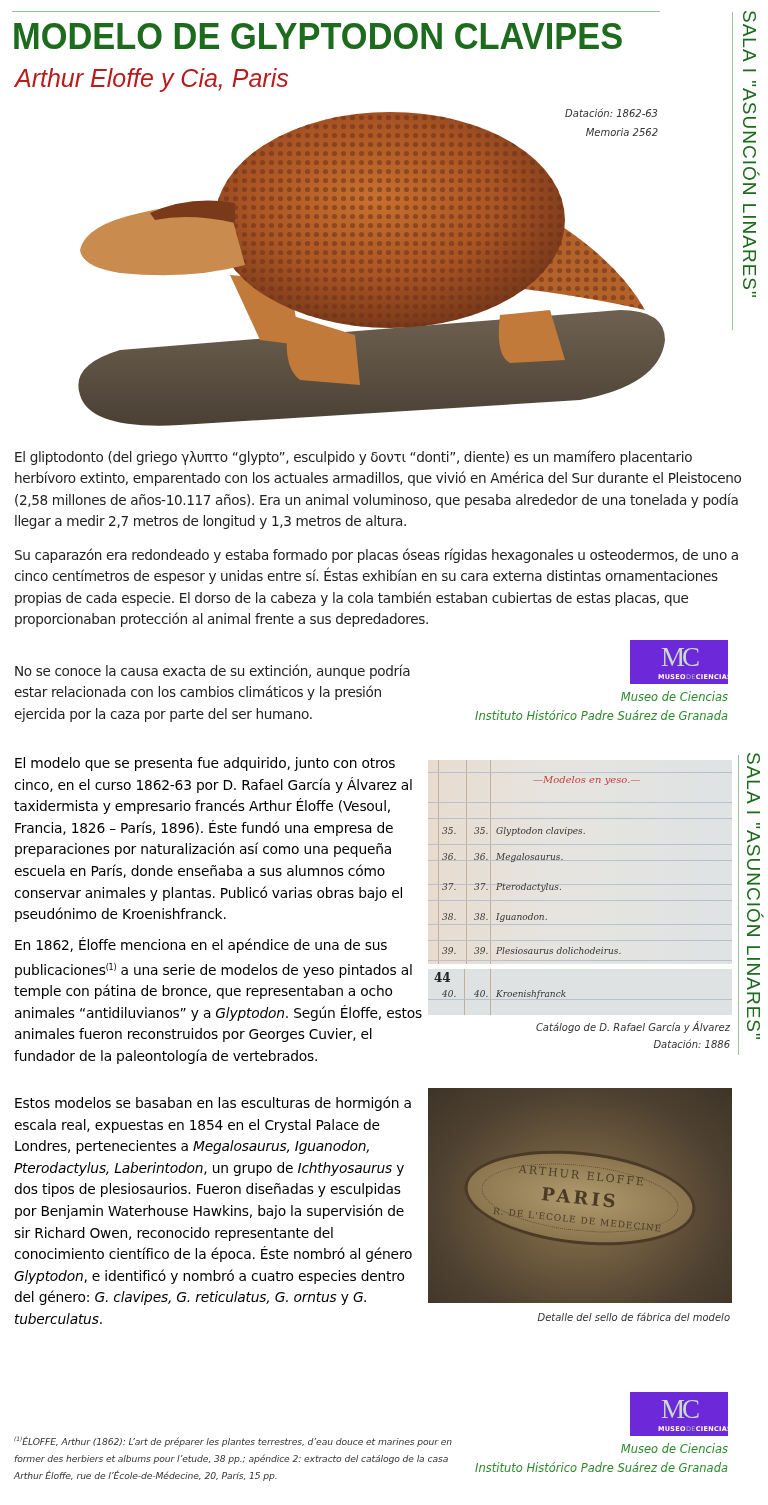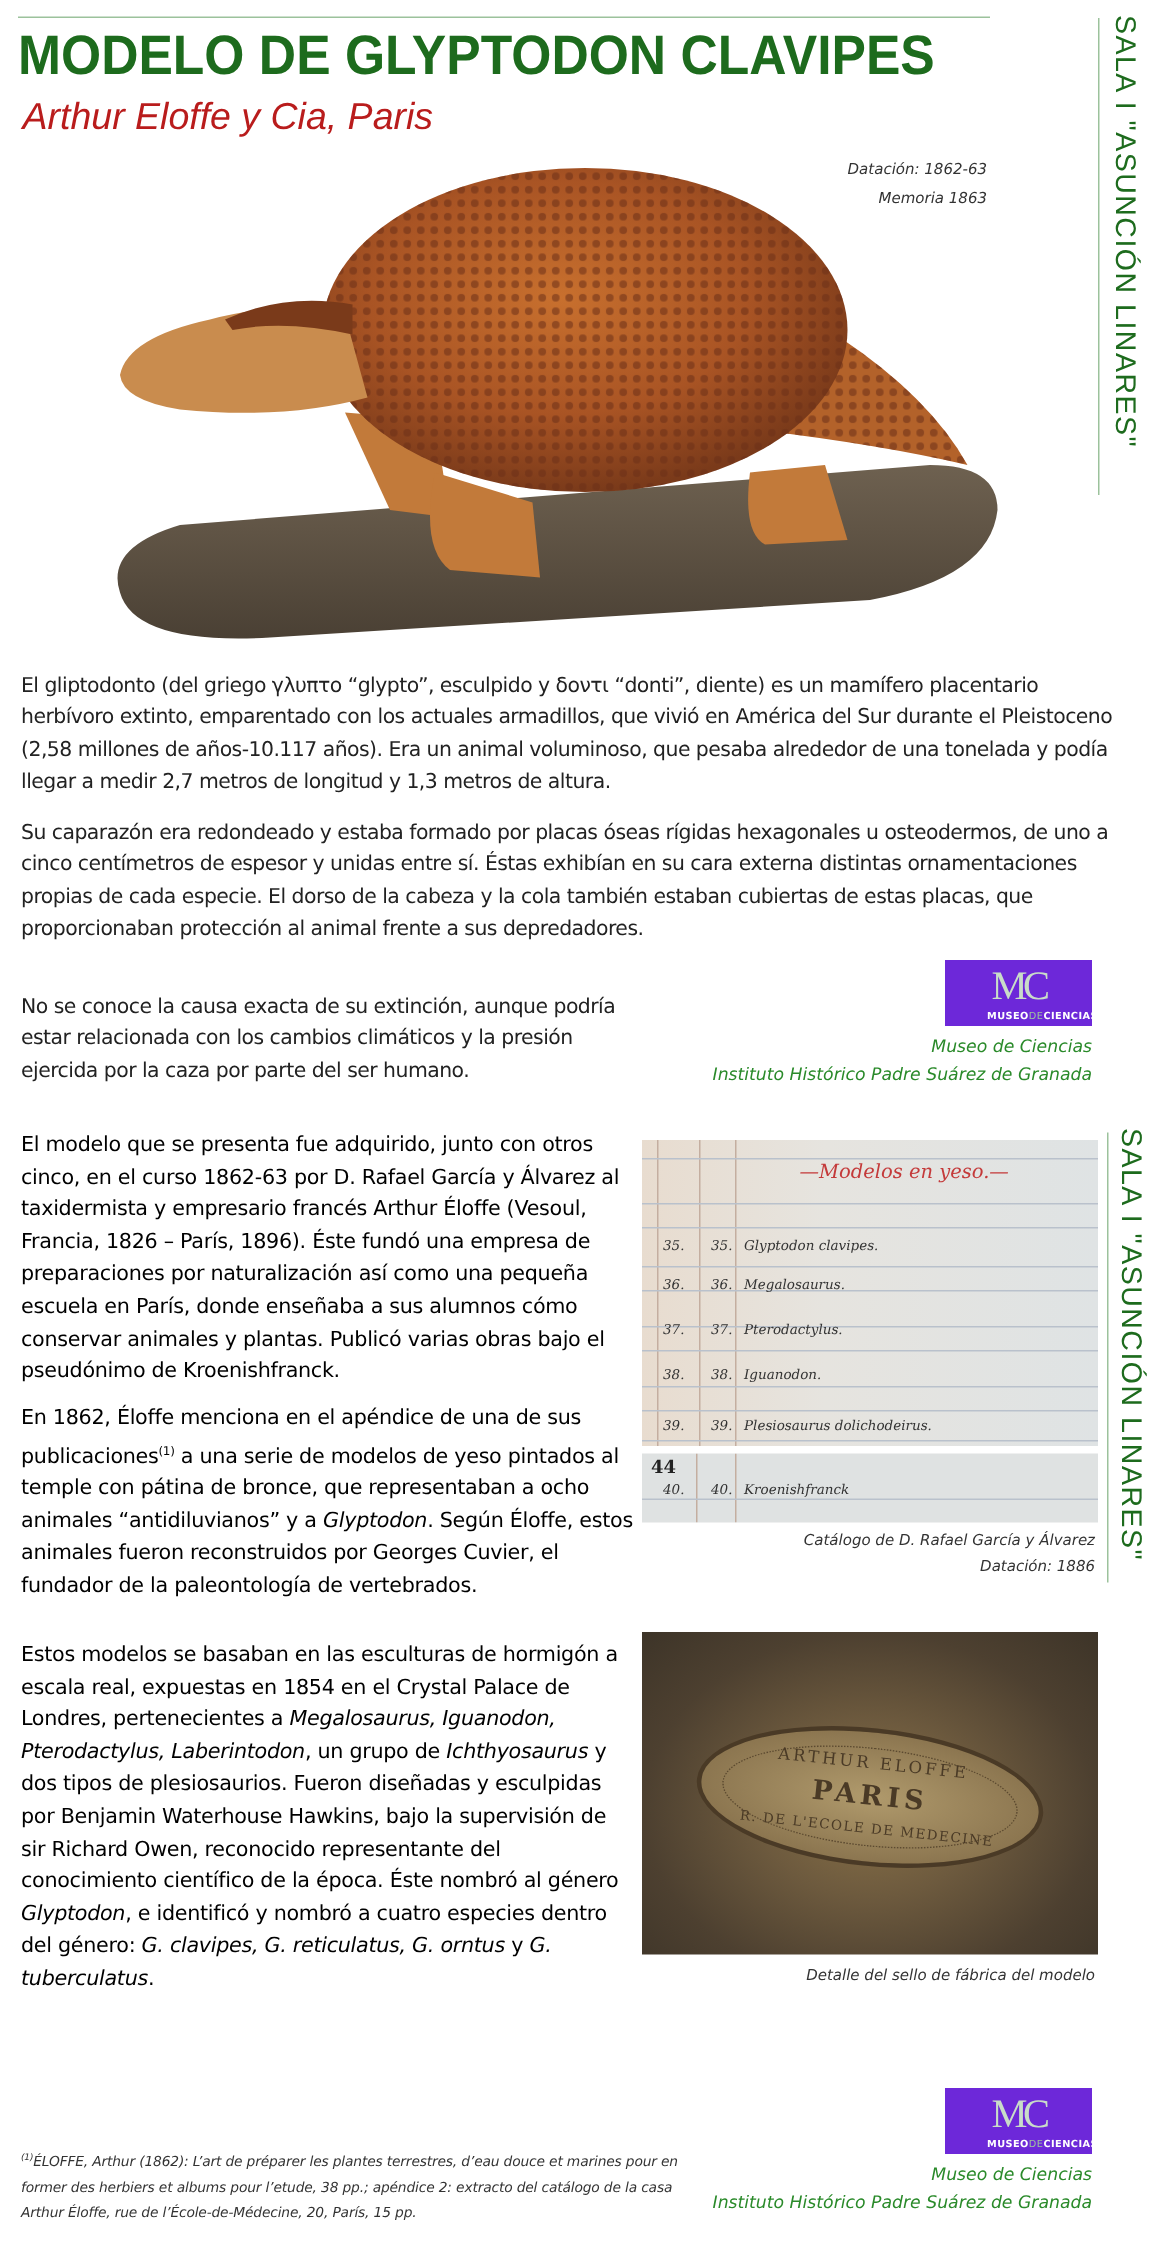--- a/index.html
+++ b/index.html
@@ -41,21 +41,21 @@
                 font-weight: bold; color: #fff; letter-spacing: 0.3px; font-family: "DejaVu Sans", sans-serif; margin-left: 28px; }
   .logo .mtxt .de { color: #9fc39f; font-weight: normal; }
   .logo-cap { font-style: italic; color: #2a8a2a; font-size: 11.5px; line-height: 19px; white-space: nowrap;
               font-family: "DejaVu Sans", sans-serif; }
 
   .ledger { position: absolute; left: 428px; top: 760px; width: 304px; height: 204px; background: linear-gradient(90deg,#e8dccf 0%,#e6e4df 40%,#dfe3e4 100%); overflow: hidden; }
   .ledger-2 { position: absolute; left: 428px; top: 969px; width: 304px; height: 46px; background: #dfe2e2; overflow: hidden; }
   .ledger .line, .ledger-2 .line { position: absolute; left: 0; right: 0; height: 1px; background: #b9c1cc; }
   .ledger .vline, .ledger-2 .vline { position: absolute; top: 0; bottom: 0; width: 1px; background: #c4aea0; }
   .ledger .heading { position: absolute; left: 105px; top: 14px; font-family: "DejaVu Serif", serif; font-style: italic;
-                     font-size: 13px; color: #c43a3a; white-space: nowrap; }
+                     font-size: 10px; color: #c43a3a; white-space: nowrap; }
   .ledger .row, .ledger-2 .row { position: absolute; left: 0; right: 0; font-family: "DejaVu Serif", serif; font-style: italic;
                                  font-size: 9px; color: #333; white-space: nowrap; }
   .row .n1 { position: absolute; left: 14px; }
   .row .n2 { position: absolute; left: 46px; }
   .row .nm { position: absolute; left: 68px; }
   .ledger-2 .page { position: absolute; left: 6px; top: 2px; font-weight: bold; font-size: 12px; color: #222; font-family: "DejaVu Serif", serif; }
 
   .cap { position: absolute; right: 38px; text-align: right; font-style: italic; font-size: 10px; color: #333;
          line-height: 17px; font-family: "DejaVu Sans", sans-serif; white-space: nowrap; }
   .cap1 { top: 1019px; }
@@ -108,21 +108,21 @@
   <path d="M170 180 L 200 245 L 240 250 L 230 185 Z" fill="#c27a3a"></path>
   <path d="M230 220 Q 220 270 240 285 L 300 290 L 295 240 Z" fill="#c27a3a"></path>
   <path d="M440 220 Q 435 260 450 268 L 505 265 L 490 215 Z" fill="#c27a3a"></path>
   <ellipse cx="330" cy="125" rx="175" ry="108" fill="url(#shell)"></ellipse>
   <ellipse cx="330" cy="125" rx="175" ry="108" fill="url(#dots)"></ellipse>
   <path d="M20 155 Q 25 130 80 118 Q 130 105 170 115 L 185 170 Q 130 185 60 178 Q 22 172 20 155 Z" fill="#c98c4e"></path>
   <path d="M90 118 Q 130 100 175 108 L 175 128 Q 130 118 95 125 Z" fill="#7a3a1a"></path>
 </svg>
 <div class="dating">
   <div>Datación: 1862-63</div>
-  <div>Memoria 1863</div>
+  <div>Memoria 2562</div>
 </div>
 
 <p class="para p1">El gliptodonto (del griego γλυπτο “glypto”, esculpido y δοντι “donti”, diente) es un mamífero placentario herbívoro extinto, emparentado con los actuales armadillos, que vivió en América del Sur durante el Pleistoceno (2,58 millones de años-10.117 años). Era un animal voluminoso, que pesaba alrededor de una tonelada y podía llegar a medir 2,7 metros de longitud y 1,3 metros de altura.</p>
 <p class="para p2">Su caparazón era redondeado y estaba formado por placas óseas rígidas hexagonales u osteodermos, de uno a cinco centímetros de espesor y unidas entre sí. Éstas exhibían en su cara externa distintas ornamentaciones propias de cada especie. El dorso de la cabeza y la cola también estaban cubiertas de estas placas, que proporcionaban protección al animal frente a sus depredadores.</p>
 <p class="para p3">No se conoce la causa exacta de su extinción, aunque podría estar relacionada con los cambios climáticos y la presión ejercida por la caza por parte del ser humano.</p>
 
 <div class="logo-block" style="left:470px; top:640px; width:258px;">
   <div class="logo">
     <span class="mc">MC</span>
     <span class="mtxt"><span>MUSEO</span><span class="de">DE</span><span>CIENCIAS</span></span>

